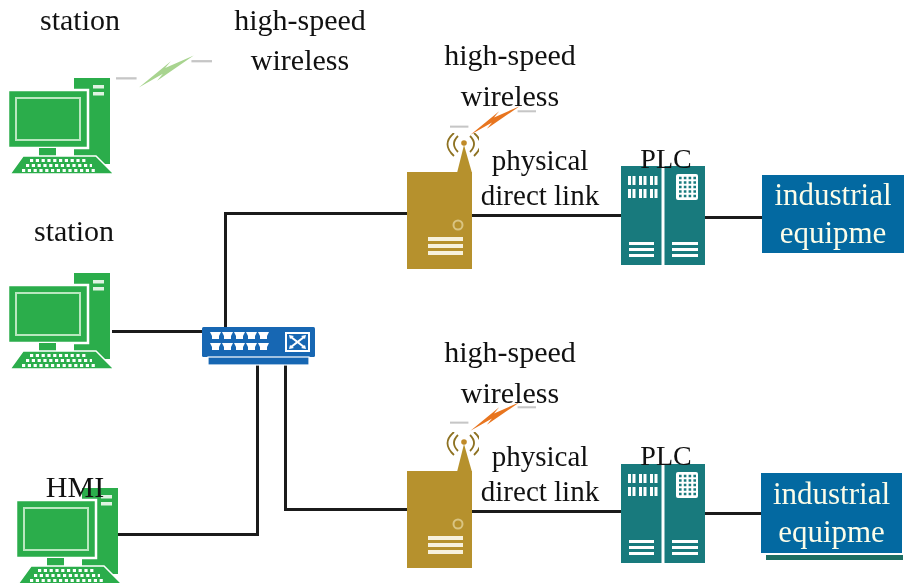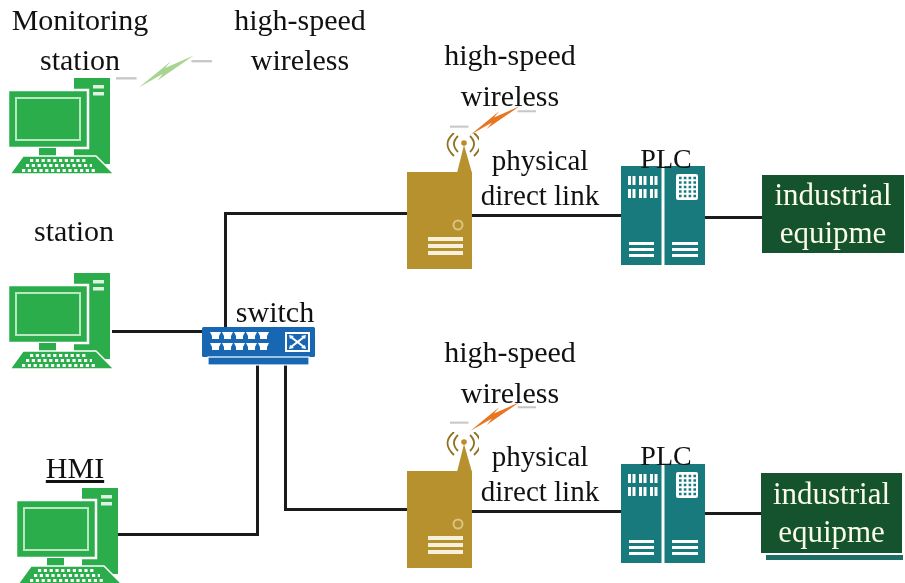--- a/index.html
+++ b/index.html
@@ -6,40 +6,40 @@
   .diagram{
     position:relative;width:905px;height:583px;background:#ffffff;overflow:hidden;
     font-family:"Liberation Serif","DejaVu Serif",serif;color:#111111;
   }
   
   .lbl{position:absolute;text-align:center;font-size:30px;line-height:40px;color:#111;}
   .lbl-mon{left:0;top:2;width:160px;}
   .lbl-wl-topleft{left:216px;top:6;width:168px;}
   .lbl-eng{left:0;top:211px;width:148px;}
   .lbl-switch{left:225px;top:292px;width:100px;}
-  .lbl-hmi{left:30px;top:448px;width:90px;text-decoration:underline;}
+  .lbl-hmi{left:30px;top:467px;width:90px;}
   .lbl-wl-upper{left:430px;top:34px;width:160px;line-height:41px;}
   .lbl-wl-lower{left:430px;top:331px;width:160px;line-height:41px;}
   .lbl-plink-up{left:465px;top:143px;width:150px;font-size:29px;line-height:35px;}
   .lbl-plink-low{left:465px;top:439px;width:150px;font-size:29px;line-height:35px;}
   .lbl-plc-up{left:626px;top:139px;width:80px;font-size:28px;}
   .lbl-plc-low{left:626px;top:436px;width:80px;font-size:28px;}
   
   .cable{position:absolute;background:#1b1b1b;}
   
   .dev{position:absolute;}
   .pc{color:#2bad4b;}
   .sw{color:#1767b3;}
   .ap{color:#b6912d;}
   .plc{color:#187a7d;}
   .bolt-green{color:#a8d48f;}
   .bolt-orange{color:#e8751f;}
   
   .equip{
-    position:absolute;background:#14532d;color:#fcfde9;
+    position:absolute;background:#0369a1;color:#fcfde9;
     display:flex;flex-direction:column;justify-content:center;align-items:center;
     font-size:31px;line-height:38px;text-align:center;
   }
   .equip-shadow{position:absolute;background:#1d6f63;}
   .hidden-defs{position:absolute;width:0;height:0;overflow:hidden;}
 </style>
 </head>
 <body>
 
 <div class="diagram">
@@ -201,34 +201,32 @@
     <div>industrial</div>
     <div>equipme</div>
   </div>
   <div class="equip" style="left:761px;top:473px;width:141px;height:80px;">
     <div>industrial</div>
     <div>equipme</div>
   </div>
   <div class="equip-shadow" style="left:766px;top:555px;width:137px;height:5px;"></div>
 
   <div class="lbl lbl-mon">
-    <div>Monitoring</div>
     <div>station</div>
   </div>
 
   <div class="lbl lbl-wl-topleft">
     <div>high-speed</div>
     <div>wireless</div>
   </div>
 
   <div class="lbl lbl-eng">
     <div>station</div>
   </div>
 
-  <div class="lbl lbl-switch">switch</div>
 
   <div class="lbl lbl-hmi">HMI</div>
 
   <div class="lbl lbl-wl-upper">
     <div>high-speed</div>
     <div>wireless</div>
   </div>
 
   <div class="lbl lbl-wl-lower">
     <div>high-speed</div>

